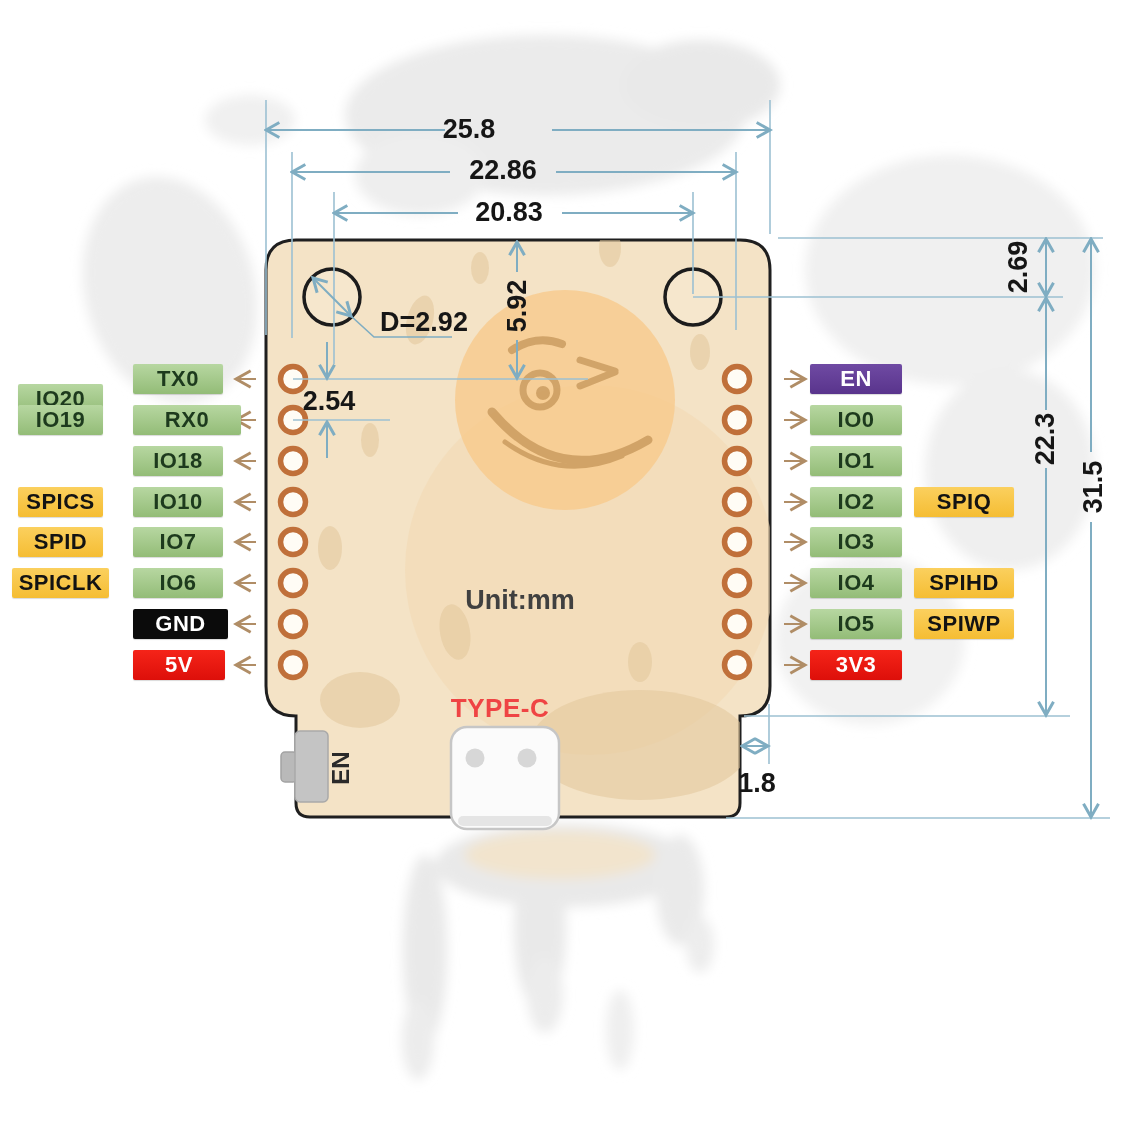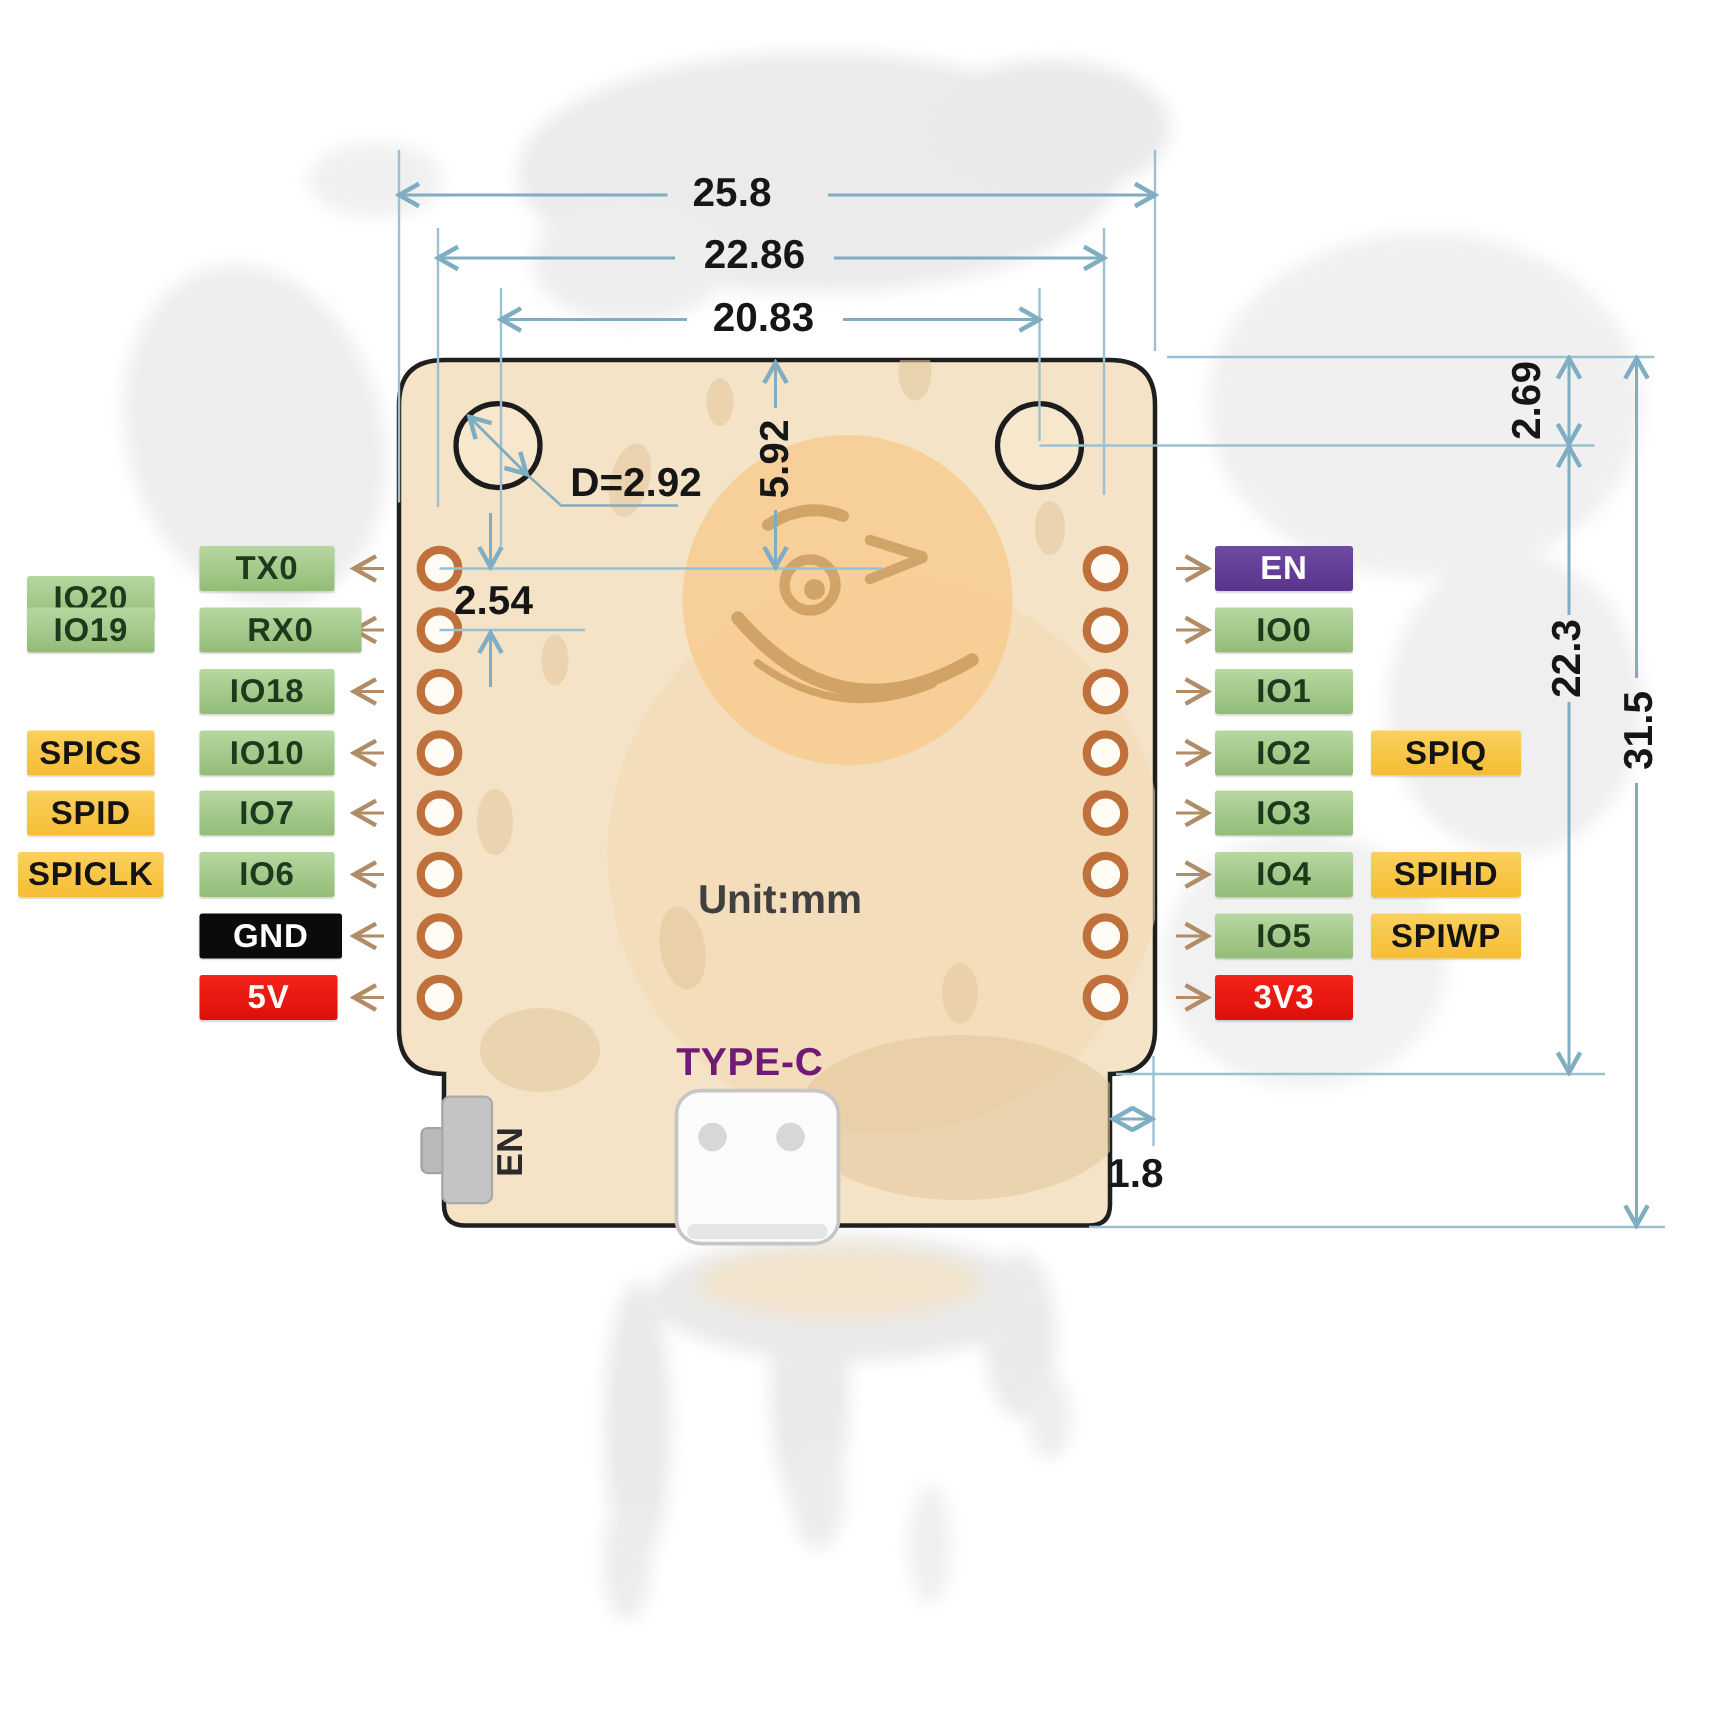--- a/index.html
+++ b/index.html
@@ -19,21 +19,21 @@
   .badge.p{background:linear-gradient(#6f4aa3,#59348c);color:#fff;}
 
   
   .lbl{position:absolute;transform:translate(-50%,-50%);white-space:nowrap;
        color:#161616;font-weight:bold;font-size:27px;}
   .lbl.rot{transform:translate(-50%,-50%) rotate(-90deg);}
   .title-lbl{position:absolute;transform:translate(-50%,-50%);white-space:nowrap;color:#141414;
        font-family:"DejaVu Sans Mono",monospace;font-weight:bold;font-size:33px;letter-spacing:1px;}
   .unit-lbl{position:absolute;transform:translate(-50%,-50%);white-space:nowrap;color:#404040;
        font-weight:bold;font-size:27px;}
-  .typec-lbl{position:absolute;transform:translate(-50%,-50%);white-space:nowrap;color:#701a75;
+  .typec-lbl{position:absolute;transform:translate(-50%,-50%);white-space:nowrap;color:#ef4444;
        font-weight:bold;font-size:26px;letter-spacing:.5px;}
   .enbtn-lbl{position:absolute;transform:translate(-50%,-50%) rotate(-90deg);white-space:nowrap;
        color:#2a2a2a;font-weight:bold;font-size:24px;}
 </style>
 </head>
 <body>
 
 <div class="stage">
 
 <svg width="1140" height="1140" viewBox="0 0 1140 1140">
@@ -217,21 +217,21 @@
   <div class="badge g" style="left:810px;top:487px;width:92px">IO2</div>
   <div class="badge g" style="left:810px;top:527px;width:92px">IO3</div>
   <div class="badge g" style="left:810px;top:568px;width:92px">IO4</div>
   <div class="badge g" style="left:810px;top:609px;width:92px">IO5</div>
   <div class="badge r" style="left:810px;top:650px;width:92px">3V3</div>
 
   <div class="badge y" style="left:914px;top:487px;width:100px">SPIQ</div>
   <div class="badge y" style="left:914px;top:568px;width:100px">SPIHD</div>
   <div class="badge y" style="left:914px;top:609px;width:100px">SPIWP</div>
 
-  <div class="lbl" style="left:488px;top:129px">25.8</div>
+  <div class="lbl" style="left:469px;top:129px">25.8</div>
   <div class="lbl" style="left:503px;top:170px">22.86</div>
   <div class="lbl" style="left:509px;top:212px">20.83</div>
   <div class="lbl" style="left:424px;top:322px">D=2.92</div>
   <div class="lbl rot" style="left:517px;top:306px">5.92</div>
   <div class="lbl" style="left:329px;top:401px">2.54</div>
   <div class="lbl rot" style="left:1018px;top:267px">2.69</div>
   <div class="lbl rot" style="left:1045px;top:439px">22.3</div>
   <div class="lbl rot" style="left:1093px;top:487px">31.5</div>
   <div class="lbl" style="left:757px;top:783px">1.8</div>
 

